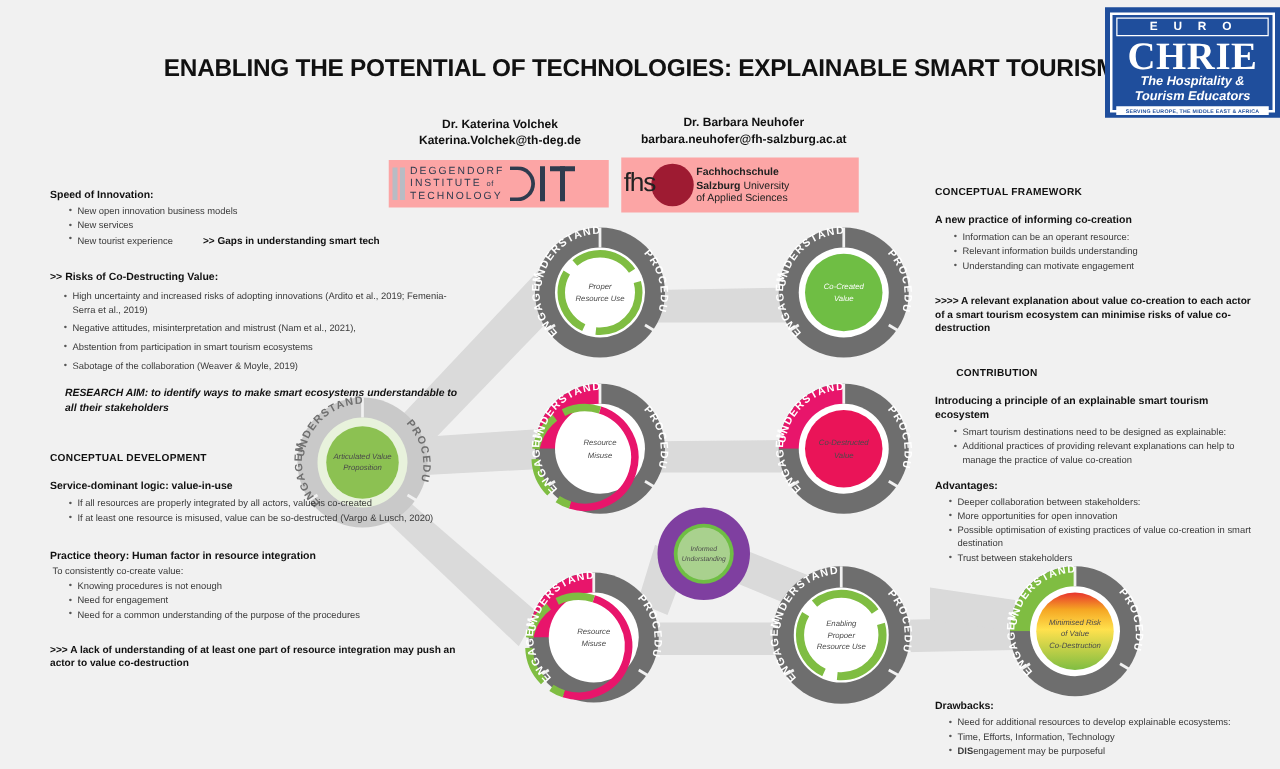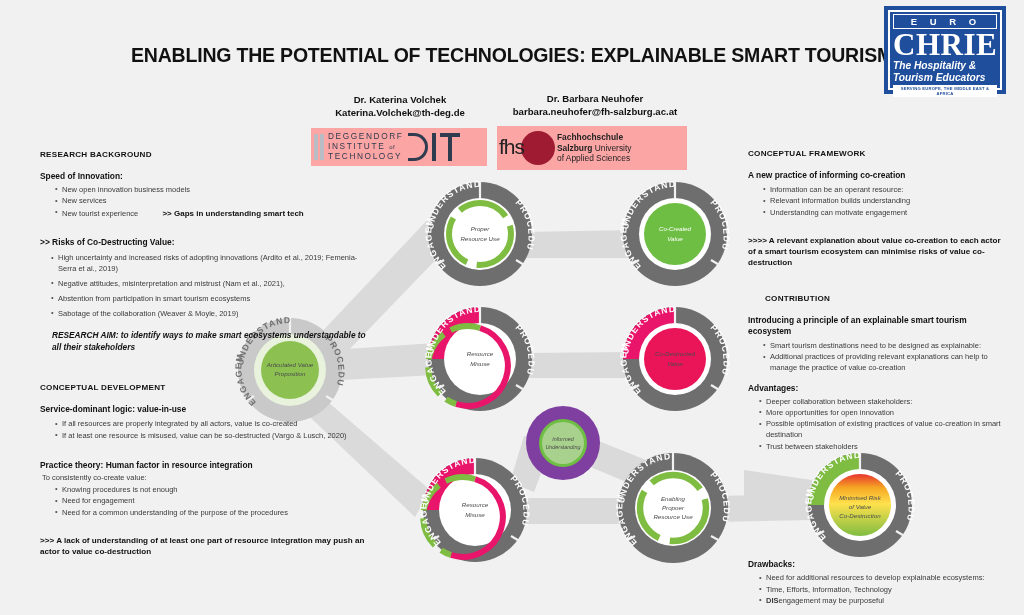--- a/index.html
+++ b/index.html
@@ -44,25 +44,25 @@
   .dit-T:before{content:"";position:absolute;left:0;top:0;width:20px;height:3.6px;background:#2f3b4e;}
   .dit-T:after{content:"";position:absolute;left:8.2px;top:0;width:3.6px;height:28px;background:#2f3b4e;}
 
   #logo-fhs{left:497px;top:126px;width:190px;height:44px;display:flex;align-items:center;}
   .fhs-mark{position:relative;width:60px;height:40px;flex:0 0 auto;}
   .fhs-dot{position:absolute;right:2px;top:3px;width:34px;height:34px;border-radius:50%;background:#9e1b32;}
   .fhs-txt{position:absolute;left:2px;top:7px;font-size:21px;color:#222;font-weight:400;letter-spacing:-1px;font-family:"Liberation Sans",sans-serif;}
   .fhs-name{font-size:8.4px;line-height:1.3;color:#222;}
   .fhs-name b{font-weight:bold;}
 
-  #logo-chrie{left:884px;top:6px;width:122px;height:88px;background:#1f4e9c;border:1px solid #1f4e9c;box-sizing:border-box;padding:3px;}
+  #logo-chrie{left:884px;top:6px;width:140px;height:88px;background:#1f4e9c;border:1px solid #1f4e9c;box-sizing:border-box;padding:3px;}
   .chrie-inner{border:2px solid #fff;height:100%;box-sizing:border-box;padding:2px 3px;display:flex;flex-direction:column;}
   .chrie-euro{border:1.6px solid #fff;color:#fff;font-size:9.5px;letter-spacing:5px;text-align:center;font-weight:bold;padding:0.5px 0 1px 2px;}
   .chrie-big{color:#fff;font-size:31px;font-weight:bold;text-align:center;line-height:0.95;letter-spacing:0.5px;margin-top:1px;font-family:"Liberation Serif",serif;}
-  .chrie-sub{color:#fff;font-size:10.2px;font-style:italic;font-weight:bold;text-align:left;line-height:1.08;margin-top:1px;}
+  .chrie-sub{color:#fff;font-size:10.2px;font-style:italic;font-weight:bold;text-align:center;line-height:1.08;margin-top:1px;}
   .chrie-foot{background:#fff;color:#1f4e9c;font-size:4.2px;font-weight:bold;text-align:center;letter-spacing:0.2px;margin-top:2px;padding:1px 0;}
 
   
   .col{position:absolute;z-index:5;}
   #col-left{left:40px;top:150px;width:330px;}
   #col-right{left:748px;top:149px;width:260px;}
 
   .sec-head{font-size:8.1px;font-weight:bold;letter-spacing:0.25px;color:#111;margin:0 0 12px 0;}
   .sub-head{font-size:8.4px;font-weight:bold;color:#111;margin:0 0 3px 0;line-height:1.28;}
   ul.b{margin:0 0 9px 0;padding:0 0 0 15px;list-style:none;}
@@ -165,21 +165,20 @@
     <div class="chrie-inner">
       <div class="chrie-euro">E U R O</div>
       <div class="chrie-big">CHRIE</div>
       <div class="chrie-sub">The Hospitality &amp;</div>
       <div class="chrie-sub">Tourism Educators</div>
       <div class="chrie-foot">SERVING EUROPE, THE MIDDLE EAST &amp; AFRICA</div>
     </div>
   </div>
 
   <div class="col" id="col-left">
-    <div class="sec-head">RESEARCH BACKGROUND</div>
 
     <div class="sub-head">Speed of Innovation:</div>
     <ul class="b">
       <li>New open innovation business models</li>
       <li>New services</li>
       <li>
         <span>New tourist experience</span>
         <span class="inline-note" style="margin-left:22px;">&gt;&gt; Gaps in understanding smart tech</span>
       </li>
     </ul>

